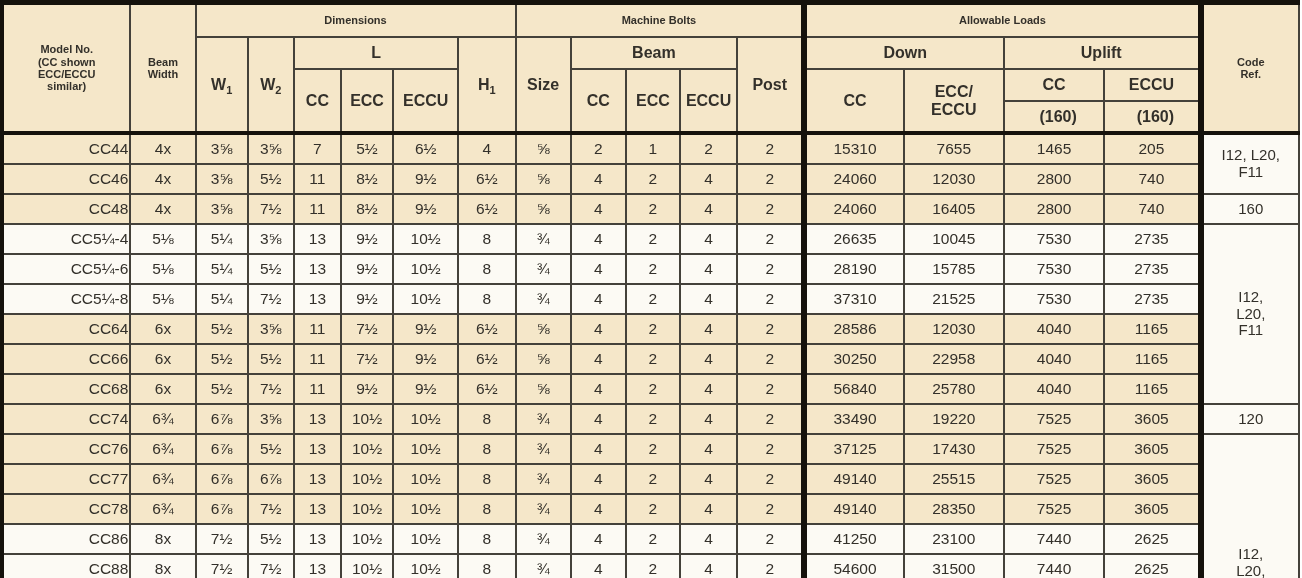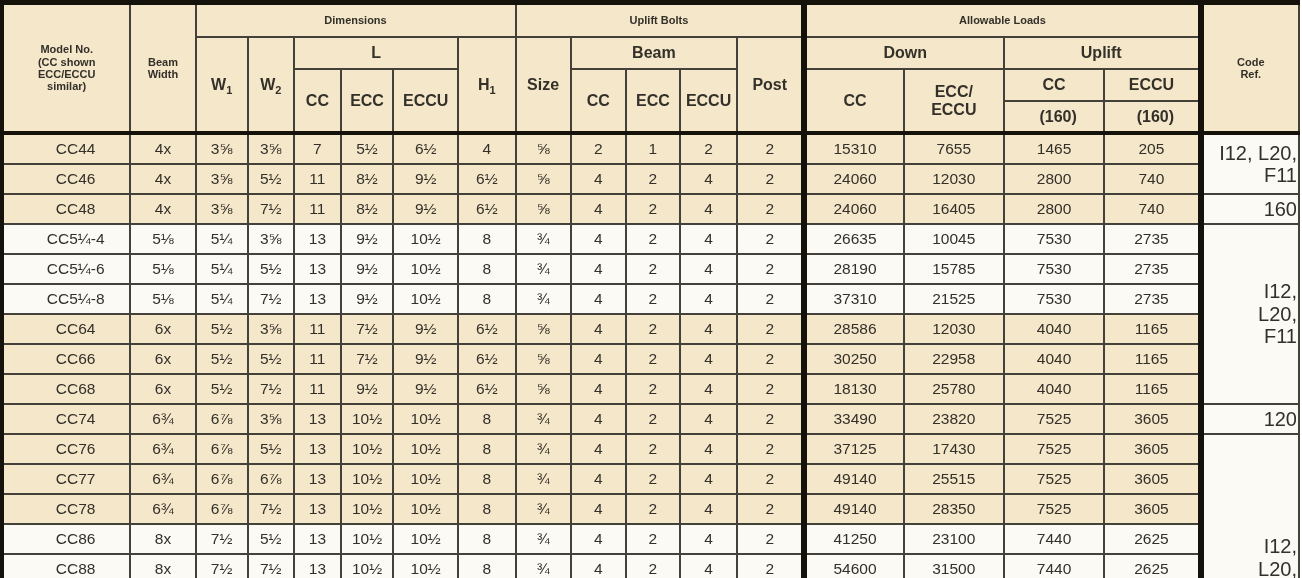--- a/index.html
+++ b/index.html
@@ -30,22 +30,22 @@
   }
   thead th.big { font-size:11px; }
   thead tr.r1 th { height:31px; }
   thead tr.r2 th { height:30px; }
   thead tr.r3 th { height:30px; }
   thead tr.r4 th { height:29px;padding-left:9px; }
   sub { font-size:11px; line-height:0; }
   tbody td { font-size:15.5px; height:28px; }
   tr.tan  td { background:#f5e7c9; }
   tr.white td { background:#fcfaf4; }
-  td.model-cell { text-align:center; padding-left:19px; }
-  td.code-cell { background:#fcfaf4 !important; font-size:20px;text-align:right; }
+  td.model-cell { text-align:right; padding-left:19px; }
+  td.code-cell { background:#fcfaf4 !important; font-size:15px; }
   td.code-cell.bottom { vertical-align:bottom; padding-bottom:3px; }
   .hsep { border-left:6px solid #15120c !important; }
   tbody tr:first-child td { border-top:4px solid #15120c; }
 </style>
 </head>
 <body>
 
 <div class="table-wrap">
   <table>
     <colgroup>
@@ -70,21 +70,21 @@
     </colgroup>
     <thead>
       <tr class="r1">
         <th rowspan="4" class="big">Model No.
 (CC shown
 ECC/ECCU
 similar)</th>
         <th rowspan="4" class="big">Beam
 Width</th>
         <th colspan="6" class="big">Dimensions</th>
-        <th colspan="5" class="big">Uplift Bolts</th>
+        <th colspan="5" class="big">Machine Bolts</th>
         <th colspan="4" class="big hsep">Allowable Loads</th>
         <th rowspan="4" class="big hsep">Code
 Ref.</th>
       </tr>
       <tr class="r2">
         <th rowspan="3"><span>W</span><sub>1</sub></th>
         <th rowspan="3"><span>W</span><sub>2</sub></th>
         <th colspan="3">L</th>
         <th rowspan="3"><span>H</span><sub>1</sub></th>
         <th rowspan="3">Size</th>
@@ -277,41 +277,41 @@
           <td>7½</td>
           <td>11</td>
           <td>9½</td>
           <td>9½</td>
           <td>6½</td>
           <td>⅝</td>
           <td>4</td>
           <td>2</td>
           <td>4</td>
           <td>2</td>
-          <td class="hsep">18130</td>
+          <td class="hsep">56840</td>
           <td>25780</td>
           <td>4040</td>
           <td>1165</td>
         </tr>
         <tr class="tan">
           <td class="model-cell">CC74</td>
           <td>6¾</td>
           <td>6⅞</td>
           <td>3⅝</td>
           <td>13</td>
           <td>10½</td>
           <td>10½</td>
           <td>8</td>
           <td>¾</td>
           <td>4</td>
           <td>2</td>
           <td>4</td>
           <td>2</td>
           <td class="hsep">33490</td>
-          <td>23820</td>
+          <td>19220</td>
           <td>7525</td>
           <td>3605</td>
           <td rowspan="1" class="code-cell hsep">120</td>
         </tr>
         <tr class="tan">
           <td class="model-cell">CC76</td>
           <td>6¾</td>
           <td>6⅞</td>
           <td>5½</td>
           <td>13</td>

